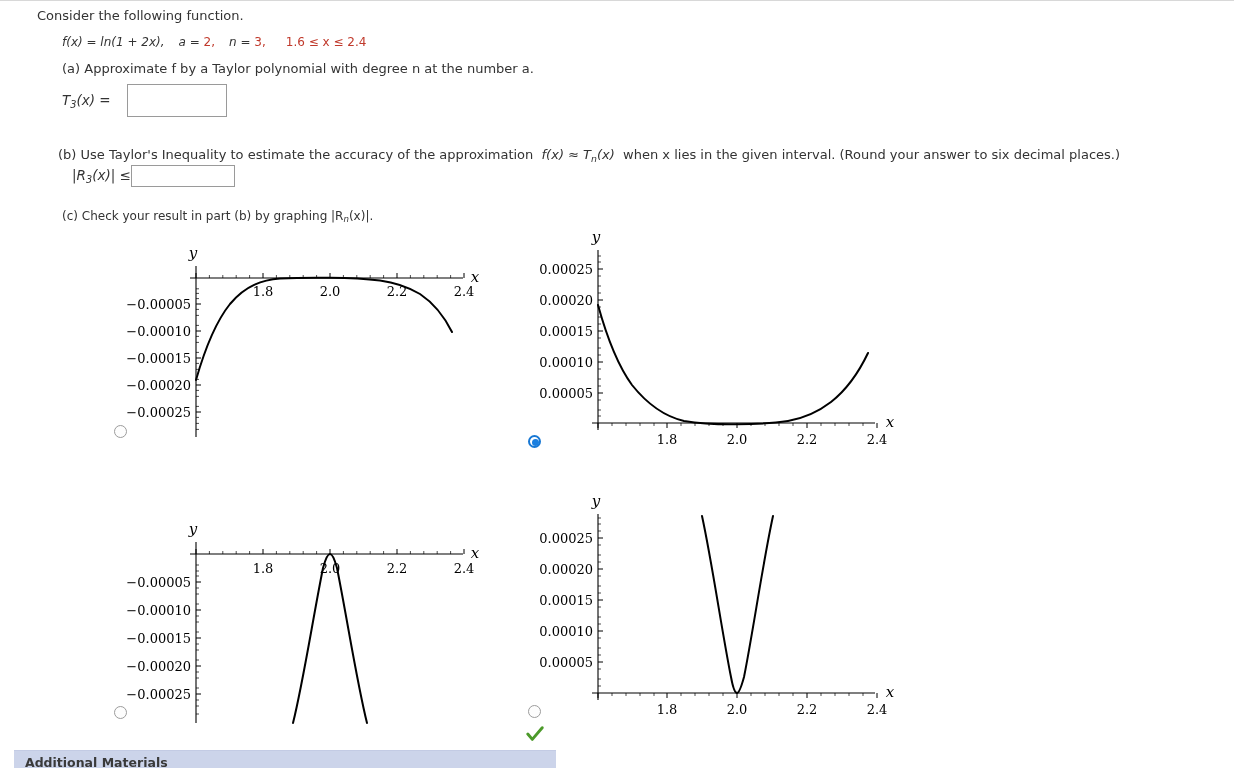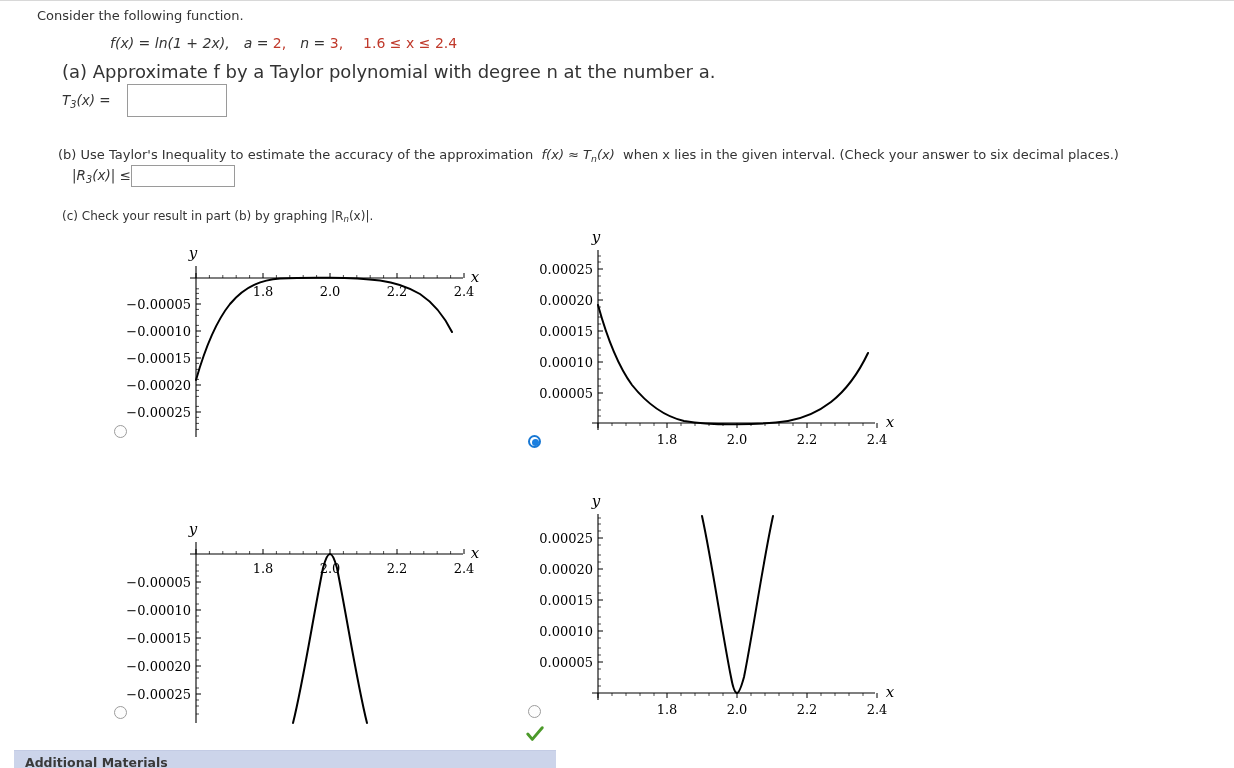--- a/index.html
+++ b/index.html
@@ -19,33 +19,32 @@
     background: #d8d8d8;
   }
   .prompt {
     position: absolute; left: 10px; top: 8px;
     font-size: 13px; color: #333;
     white-space: nowrap;
     margin-left: 27px;
   }
   .func-line {
     position: absolute; left: 62px; top: 35px;
-    font-size: 14px; color: #333;
+    font-size: 12px; color: #333;
     white-space: nowrap;
-    margin-left: 48px;
   }
   .func-line .red { color: #c0392b; }
   .mi { font-style: italic; }
   sub { font-size: 0.72em; vertical-align: -0.28em; }
   .gap-s { display: inline-block; width: 14px; }
   .gap-m { display: inline-block; width: 20px; }
 
   .part-a {
     position: absolute; left: 62px; top: 61px;
-    font-size: 18px; white-space: nowrap;
+    font-size: 13px; white-space: nowrap;
   }
   .t3-row {
     position: absolute; left: 62px; top: 84px;
     display: flex; align-items: center; gap: 16px;
     font-size: 13.5px;
   }
   .answer-box {
     border: 1px solid #9a9a9a;
     background: #ffffff;
     box-sizing: border-box;
@@ -134,21 +133,21 @@
 <div class="part-a">(a) Approximate f by a Taylor polynomial with degree n at the number a.</div>
 
 <div class="t3-row">
   <span class="mi"><span>T</span><sub>3</sub><span>(x) =</span></span>
   <input class="answer-box box-a" type="text" value="" style="">
 </div>
 
 <div class="part-b">
   <span>(b) Use Taylor's Inequality to estimate the accuracy of the approximation</span>&nbsp;
   <span class="mi"><span>f(x) ≈ T</span><sub>n</sub><span>(x)</span></span>&nbsp;
-  <span>when x lies in the given interval. (Check your answer to six decimal places.)</span>
+  <span>when x lies in the given interval. (Round your answer to six decimal places.)</span>
 </div>
 
 <div class="r3-row">
   <span class="mi"><span>|R</span><sub>3</sub><span>(x)| ≤</span></span>
   <input class="answer-box box-b" type="text" value="" style="">
 </div>
 
 <div class="part-c">
   <span>(c) Check your result in part (b) by graphing  |R</span><sub class="mi">n</sub><span>(x)|.</span>
 </div>

